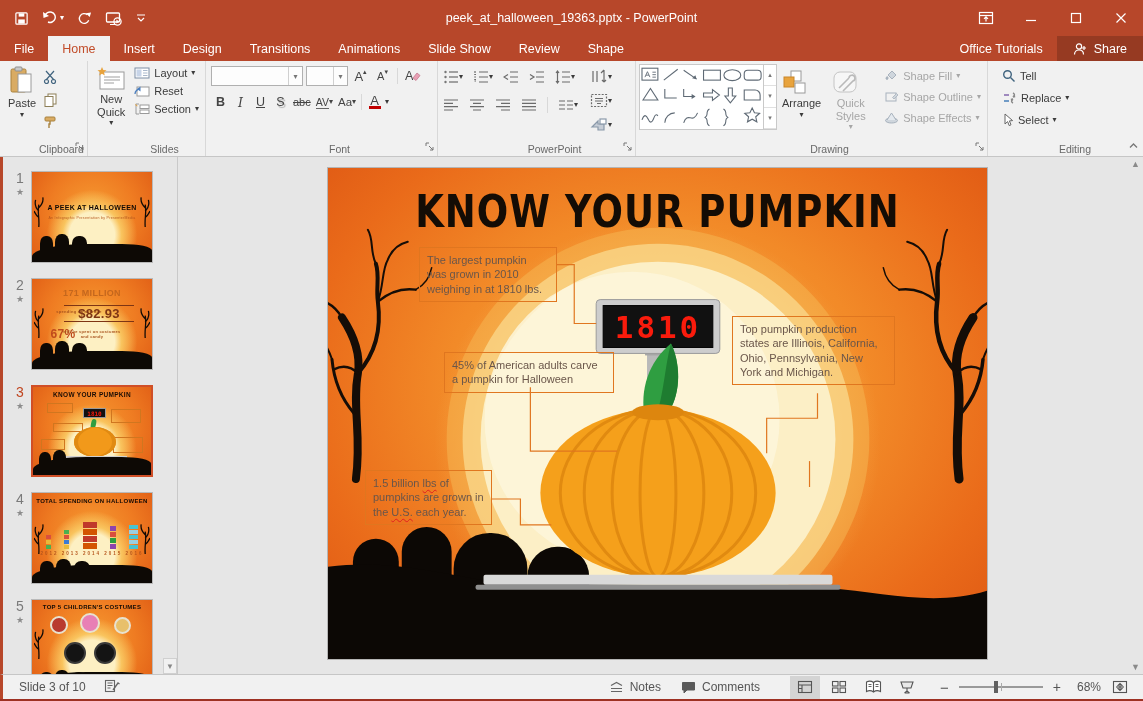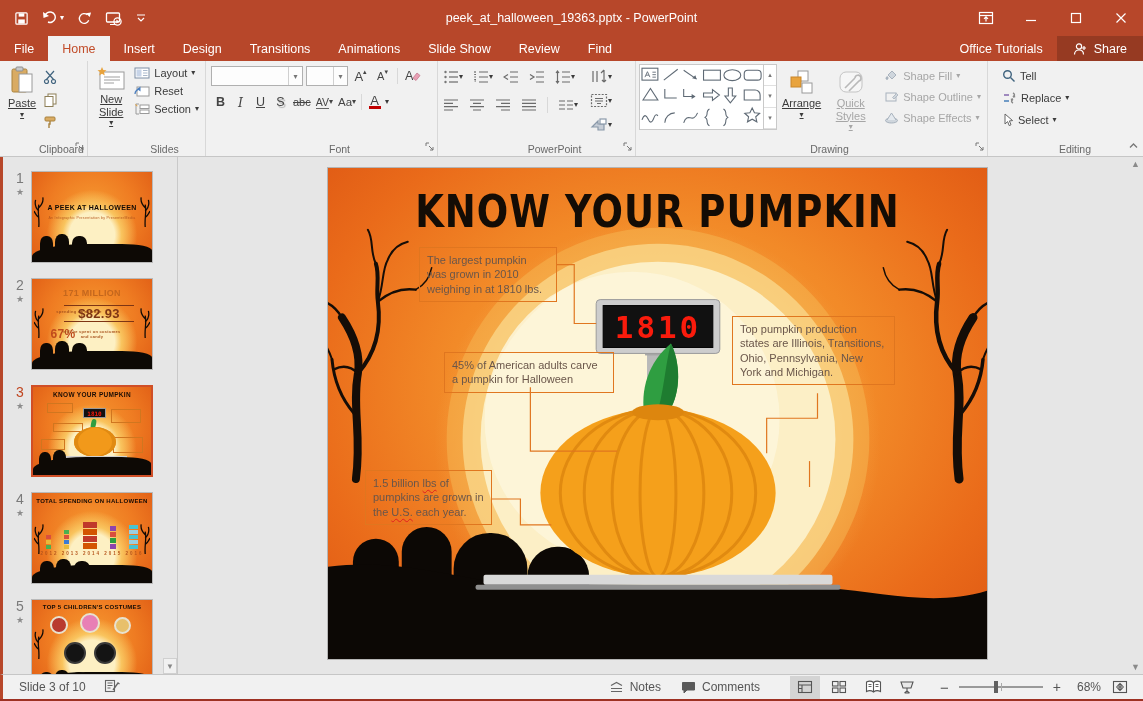--- a/index.html
+++ b/index.html
@@ -25,21 +25,21 @@
   .tellme { display:flex; align-items:center; gap:7px; padding:0 12px; }
   .tabspacer { flex:1; }
   .tutorials { display:flex; align-items:center; padding:0 14px; }
   .sharebtn { display:flex; align-items:center; gap:6px; padding:0 16px; background:rgba(0,0,0,0.18); }
 
   
   .ribbon { height:96px; background:#f1f1f1; border-bottom:1px solid #c6c6c6; display:flex; position:relative; flex:0 0 auto; font-size:11px; color:#3b3b3b; }
   .rgroup { position:relative; border-right:1px solid #d8d8d8; padding:3px 3px 16px 3px; display:flex; align-items:flex-start; flex:0 0 auto; }
   .glabel { position:absolute; bottom:1px; left:0; right:0; text-align:center; font-size:10.5px; color:#696969;margin-left:36px; }
   .launch { position:absolute; right:2px; bottom:2px; }
-  .bigbtn { display:flex; flex-direction:column; align-items:center; gap:1px; padding:2px 5px; font-size:11px; line-height:1.15; text-align:center;text-decoration:underline; }
+  .bigbtn { display:flex; flex-direction:column; gap:1px; padding:2px 5px; font-size:11px; line-height:1.15; text-align:center; }
   .minibtn { display:flex; align-items:center; justify-content:center; padding:2px; }
   .vcol { display:flex; flex-direction:column; justify-content:flex-start; gap:3px; }
   .hrow { display:flex; align-items:center; gap:3px; }
   .lblbtn { display:flex; align-items:center; gap:4px; padding:1px 3px; font-size:11px; white-space:nowrap; }
   .combo { height:20px; background:#fdfdfd; border:1px solid #b0b0b0; position:relative; }
   .combo .dd { position:absolute; right:0; top:0; bottom:0; width:14px; border-left:1px solid #d0d0d0; display:flex; align-items:center; justify-content:center; color:#777; font-size:8px; }
   .letterbtn { min-width:19px; height:20px; display:flex; align-items:center; justify-content:center; font-size:12.5px; color:#444; padding:0 2px; }
   .disabled { color:#a6a6a6 !important; }
   .ic { stroke:#6b6b6b; fill:none; stroke-width:1.2; display:block; }
   .sep-v { width:1px; background:#d8d8d8; align-self:stretch; margin:2px 2px; }
@@ -170,21 +170,21 @@
 
   <div class="tabrow">
     <div class="tab">File</div>
     <div class="tab active">Home</div>
     <div class="tab">Insert</div>
     <div class="tab">Design</div>
     <div class="tab">Transitions</div>
     <div class="tab">Animations</div>
     <div class="tab">Slide Show</div>
     <div class="tab">Review</div>
-    <div class="tab">Find</div>
+    <div class="tab">Shape</div>
     <div class="tabspacer"></div>
     <div class="tutorials">
         <span>Office Tutorials</span>
       </div>
     <div class="sharebtn">
       <svg width="15" height="14" viewBox="0 0 15 14">
           <g stroke="#fff" fill="none" stroke-width="1.2">
             <circle cx="6" cy="4.5" r="2.6"></circle>
             <path d="M1.5,12.5 C1.5,9.5 3.5,8 6,8 C8.5,8 10.5,9.5 10.5,12.5"></path>
             <path d="M11,4 V8 M9,6 H13"></path>
@@ -244,21 +244,21 @@
       </span>
     </div>
 
     <div class="rgroup" style="width:118px">
       <div class="bigbtn">
         <svg width="30" height="26" viewBox="0 0 30 26">
           <rect x="4" y="6" width="24" height="17" fill="#fff" stroke="#9a9a9a"></rect>
           <path d="M8,11 H24 M8,14 H24 M8,17 H18" stroke="#c0c0c0" stroke-width="1.4"></path>
           <path d="M6,1 L7.3,4 L10.5,4.3 L8,6.3 L8.8,9.5 L6,7.8 L3.2,9.5 L4,6.3 L1.5,4.3 L4.7,4 Z" fill="#e8a33d"></path>
         </svg>
-        <span>New Slide</span>
+        <span>New Quick</span>
         <span class="caret">▾</span>
       </div>
       <div class="vcol" style="gap:4px; padding-top:2px">
         <span class="lblbtn">
           <svg width="16" height="12" viewBox="0 0 16 12">
               <rect x="1" y="1" width="14" height="10" fill="#fff" stroke="#7d8ea5"></rect>
               <rect x="2.5" y="2.5" width="5" height="7" fill="#c7d4e8" stroke="none"></rect>
               <path d="M9,3.5 H13.5 M9,6 H13.5 M9,8.5 H13.5" stroke="#aab8cc" stroke-width="1"></path>
             </svg>
           <span>Layout</span>
@@ -799,21 +799,21 @@
             <path d="M491,226 V251 H440 V286"></path>
             <path d="M164,332 H193 V358 H224"></path>
             <path d="M483,294 V320"></path>
           </g>
         </svg>
 
         <div class="slide-title">KNOW YOUR PUMPKIN</div>
 
         <div class="callout" style="left:91px; top:79px;  width:138px">The largest pumpkin was grown in 2010 weighing in at 1810 lbs.</div>
         <div class="callout" style="left:116px; top:184px; width:170px">45% of American adults carve a pumpkin for Halloween</div>
-        <div class="callout" style="left:404px; top:148px; width:163px">Top pumpkin production states are Illinois, Transitions, Ohio, Pennsylvania, New York and Michigan.</div>
+        <div class="callout" style="left:404px; top:148px; width:163px">Top pumpkin production states are Illinois, California, Ohio, Pennsylvania, New York and Michigan.</div>
         <div class="callout" style="left:37px;  top:302px; width:127px">1.5 billion <span class="squiggle">lbs</span> of pumpkins are grown in the <span class="squiggle">U.S.</span> each year.</div>
       </div>
 
       <div class="vscroll">
         <span>▲</span>
         <span>▼</span>
       </div>
     </div>
   </div>
 

